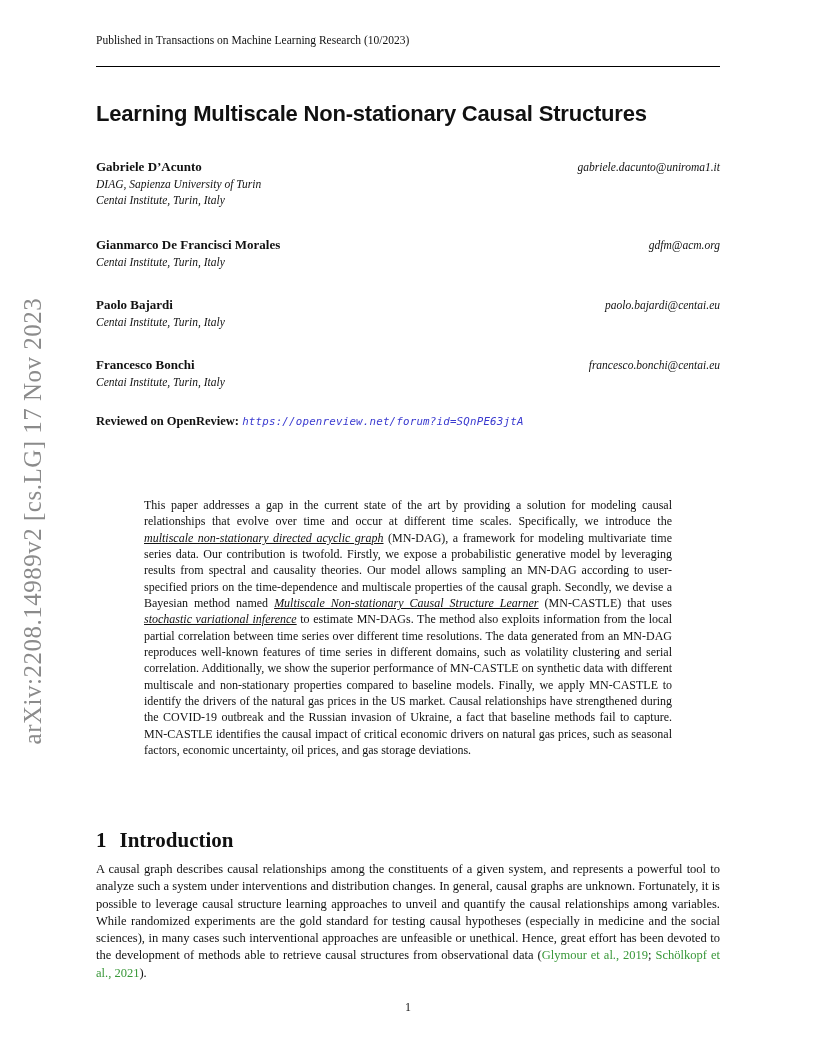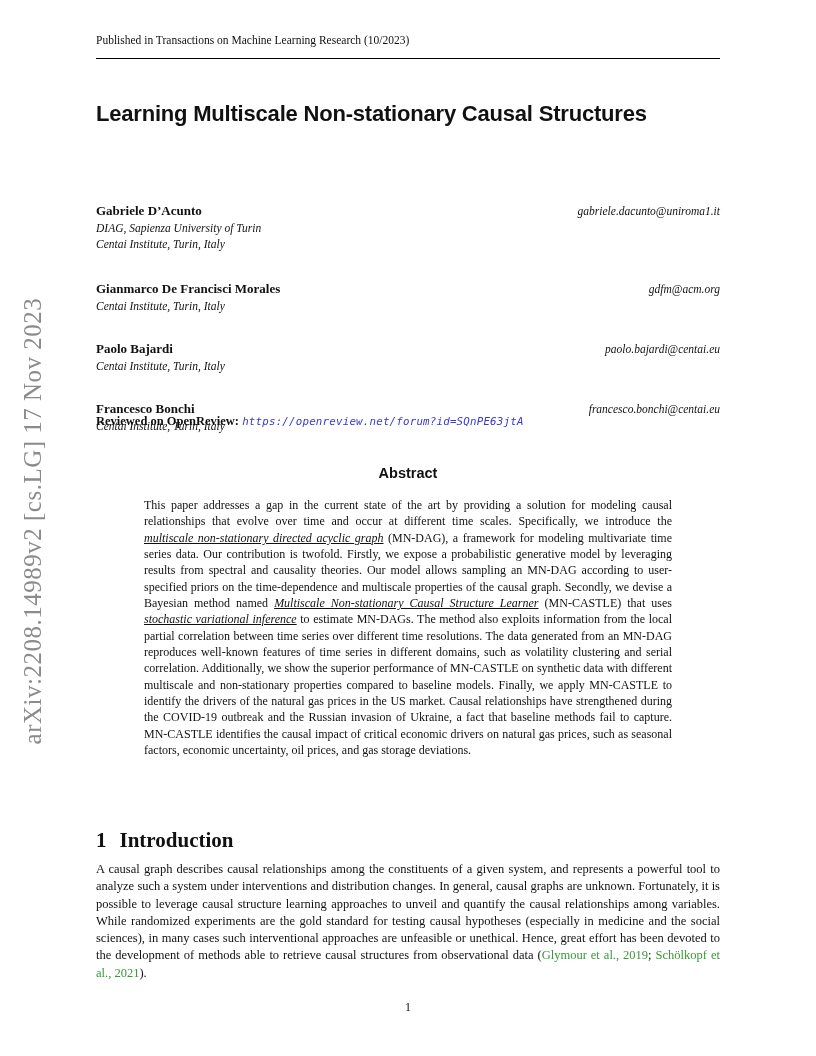--- a/index.html
+++ b/index.html
@@ -24,38 +24,38 @@
     letter-spacing: 0.5px;
     color: var(--watermark_gray, #8b8b8b);
     white-space: nowrap;
   }
   .header {
     position: absolute;
     left: 96px;
     top: 34px;
     width: 624px;
     font-size: 11.5px;
-    padding-bottom: 12px;
+    padding-bottom: 20px;
     border-bottom: 1px solid #000000;
   }
   .title {
     position: absolute;
     left: 96px;
     top: 101px;
     width: 624px;
     margin: 0;
     font-family: Liberation Sans, sans-serif;
     font-weight: bold;
     font-size: 22px;
     letter-spacing: -0.2px;
     color: #111111;
   }
   .author-block { position: absolute; left: 96px; width: 624px; }
   .author-row { display: flex; justify-content: space-between; align-items: baseline; margin-bottom: 2px; }
-  .author-name { font-weight: bold; font-size: 13px; margin-top: 44px; }
+  .author-name { font-weight: bold; font-size: 13px; }
   .author-email { font-style: italic; font-size: 11.5px; text-align: right; }
   .author-affil { font-style: italic; font-size: 11.5px; line-height: 15.5px; }
   .reviewed { position: absolute; left: 96px; top: 414px; width: 624px; font-size: 12.5px; }
   .reviewed-label { font-weight: bold; }
   .openreview-url {
     color: var(--link_blue, #3939cf);
     font-family: "DejaVu Sans Mono", monospace;
     font-style: italic;
     font-size: 10.8px;
     letter-spacing: 0.2px;
@@ -155,21 +155,20 @@
     </div>
     <div class="author-affil">Centai Institute, Turin, Italy</div>
   </div>
 
   <div class="reviewed">
     <span class="reviewed-label">Reviewed on OpenReview:</span>
     <span> </span>
     <a class="openreview-url">https://openreview.net/forum?id=SQnPE63jtA</a>
   </div>
 
-  <h2 class="abstract-heading">Abstract</h2>
 
   <div class="abstract-body"><span>This paper addresses a gap in the current state of the art by providing a solution for modeling causal relationships that evolve over time and occur at different time scales. Specifically, we introduce the </span><span class="seg-i">multiscale non-stationary directed acyclic graph</span><span> (MN-DAG), a framework for modeling multivariate time series data. Our contribution is twofold. Firstly, we expose a probabilistic generative model by leveraging results from spectral and causality theories. Our model allows sampling an MN-DAG according to user-specified priors on the time-dependence and multiscale properties of the causal graph. Secondly, we devise a Bayesian method named </span><span class="seg-i">Multiscale Non-stationary Causal Structure Learner</span><span> (MN-CASTLE) that uses </span><span class="seg-i">stochastic variational inference</span><span> to estimate MN-DAGs. The method also exploits information from the local partial correlation between time series over different time resolutions. The data generated from an MN-DAG reproduces well-known features of time series in different domains, such as volatility clustering and serial correlation. Additionally, we show the superior performance of MN-CASTLE on synthetic data with different multiscale and non-stationary properties compared to baseline models. Finally, we apply MN-CASTLE to identify the drivers of the natural gas prices in the US market. Causal relationships have strengthened during the COVID-19 outbreak and the Russian invasion of Ukraine, a fact that baseline methods fail to capture. MN-CASTLE identifies the causal impact of critical economic drivers on natural gas prices, such as seasonal factors, economic uncertainty, oil prices, and gas storage deviations.</span></div>
 
   <h2 class="section-heading">
     <span class="section-number">1</span><span>Introduction</span>
   </h2>
 
   <div class="intro-body"><span>A causal graph describes causal relationships among the constituents of a given system, and represents a powerful tool to analyze such a system under interventions and distribution changes. In general, causal graphs are unknown. Fortunately, it is possible to leverage causal structure learning approaches to unveil and quantify the causal relationships among variables. While randomized experiments are the gold standard for testing causal hypotheses (especially in medicine and the social sciences), in many cases such interventional approaches are unfeasible or unethical. Hence, great effort has been devoted to the development of methods able to retrieve causal structures from observational data (</span><span class="seg-cite">Glymour et al., 2019</span><span>; </span><span class="seg-cite">Schölkopf et al., 2021</span><span>).</span></div>
 
   <div class="page-number">1</div>

